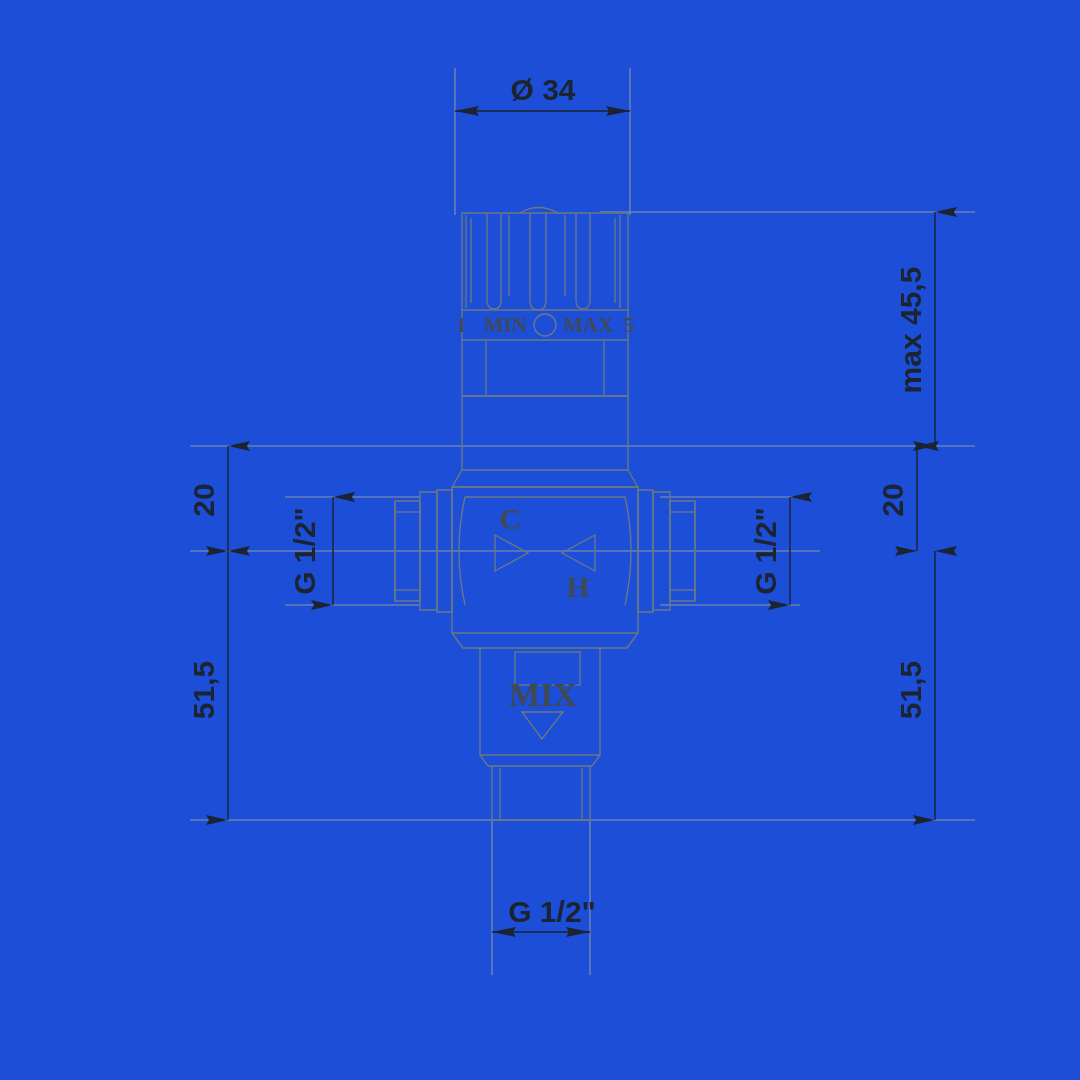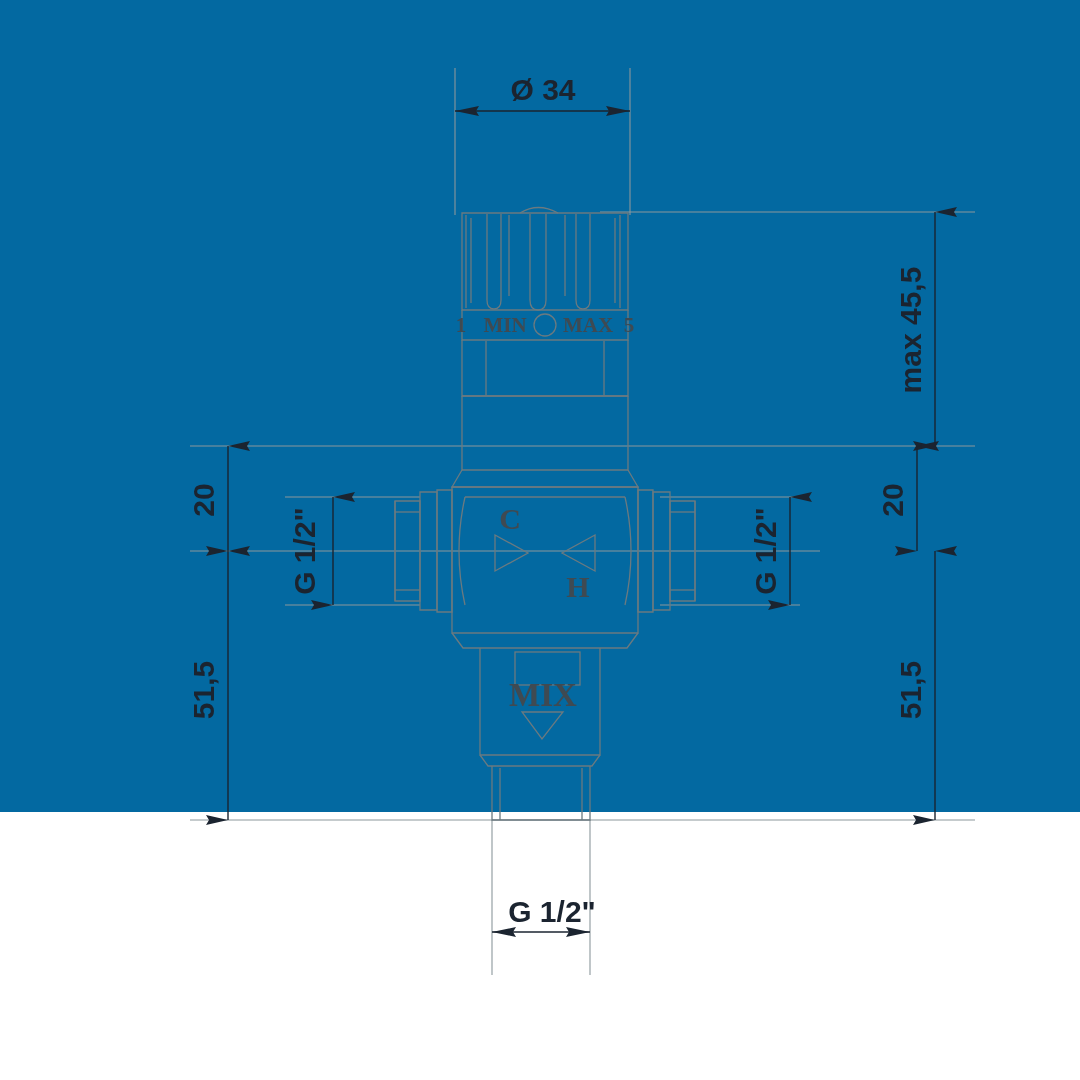--- a/index.html
+++ b/index.html
@@ -1,18 +1,18 @@
 <!DOCTYPE html>
 <html><head>
 <meta charset="utf-8">
 <style>
   html,body{margin:0;padding:0;background:#ffffff;}
   body{width:1080px;height:1080px;overflow:hidden;
        font-family:"Liberation Sans", sans-serif;}
-  #stage{position:relative;width:1080px;height:812px;background:#0369a1;}
+  #stage{position:relative;width:1080px;height:1080px;background:#1d4ed8;}
   svg#dwg{position:absolute;left:0;top:0;width:1080px;height:1080px;}
   .dimtext{font-family:"Liberation Sans", sans-serif;font-weight:700;
            fill:#1b2430;font-size:30px;}
   .bodytext{font-family:"Liberation Serif", serif;font-weight:700;
             fill:#3f4a52;}
   .scaletext{font-family:"Liberation Serif", serif;font-weight:700;
              fill:#3f4a52;font-size:21px;}
 </style>
 </head>
 <body>

